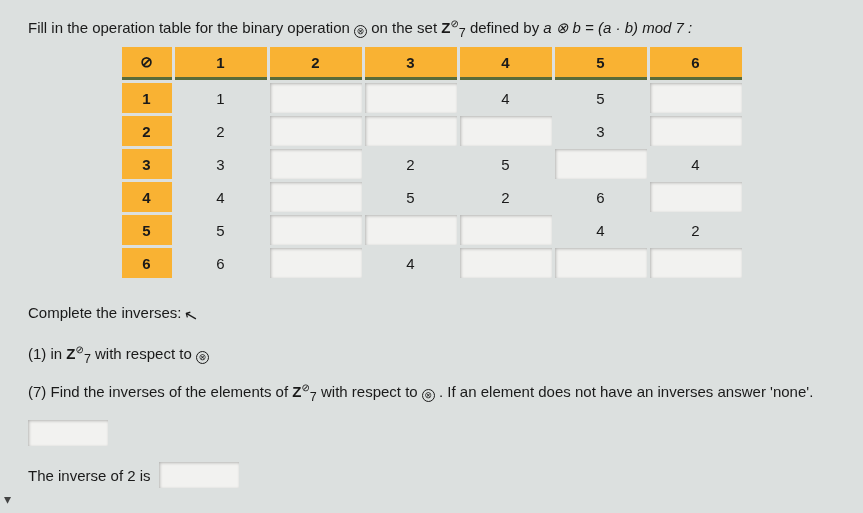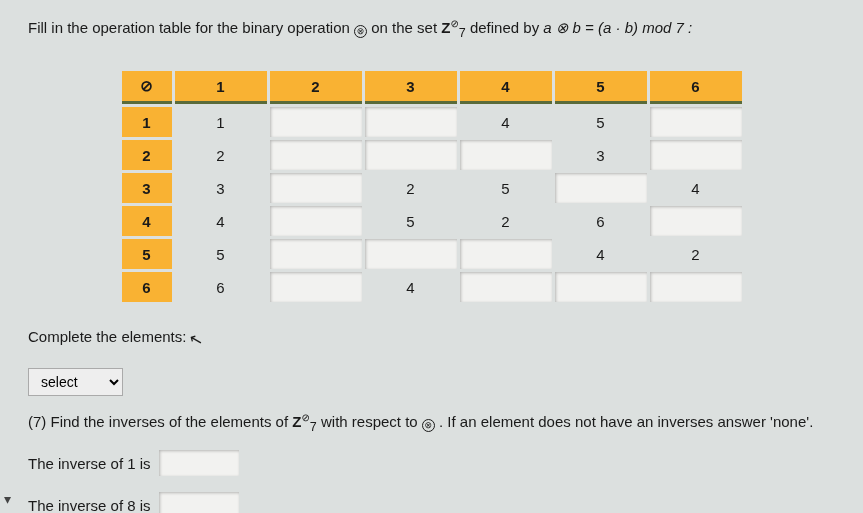--- a/index.html
+++ b/index.html
@@ -9,21 +9,21 @@
       font-family: Arial, sans-serif;
       background: #dce0df;
       color: #1a1a1a;
       padding: 18px 28px;
       position: relative;
       overflow: hidden;
     }
     .prompt {
       font-size: 15px;
       font-weight: 500;
-      margin-bottom: 28px;
+      margin-bottom: 4px;
     }
     .prompt sup { font-size: 10px; }
     .op-circle {
       display: inline-block;
       border: 1px solid #1a1a1a;
       border-radius: 50%;
       width: 13px;
       height: 13px;
       line-height: 11px;
       font-size: 9px;
@@ -184,39 +184,38 @@
           <td class="cell-static">4</td>
           <td class="cell-input"></td>
           <td class="cell-input"></td>
           <td class="cell-input"></td>
         </tr>
       </tbody>
   </table>
 </div>
 
 <div class="complete">
-  <span>Complete the elements:</span>
+  <span>Complete the inverses:</span>
   <span class="cursor">↖</span>
 </div>
 
 <div class="q-row">
-  <select class="sel">
-    <option>select</option>
-  </select>
+  <span>
+    <span>(1) in </span><b><span>Z</span></b><sup>⊘</sup><sub>7</sub><span> with respect to </span><span class="op-circle">⊗</span>
+  </span>
 </div>
 
 <div class="q-row">
   <span>
     <span>(7) Find the inverses of the elements of </span><b><span>Z</span></b><sup>⊘</sup><sub>7</sub><span> with respect to </span><span class="op-circle">⊗</span><span> . If an element does not have an inverses answer 'none'.</span>
   </span>
 </div>
 
 <div class="q-row">
-  <span>The inverse of 1 is</span>
   <span class="inv-input"></span>
 </div>
 
 <div class="q-row" style="margin-bottom:0">
-  <span>The inverse of 8 is</span>
+  <span>The inverse of 2 is</span>
   <span class="inv-input"></span>
 </div>
 
 <div class="left-arrow">▾</div>
 
 </body></html>

